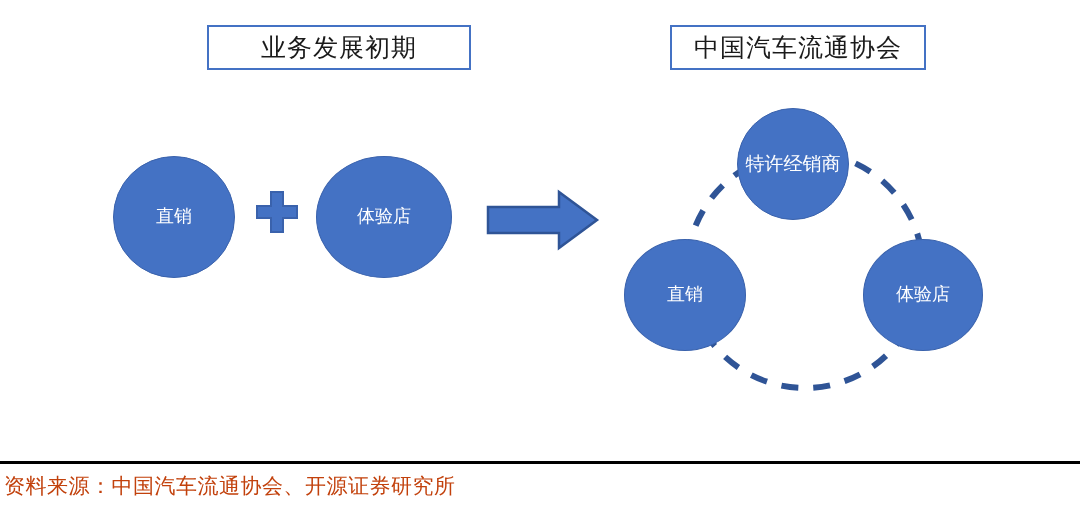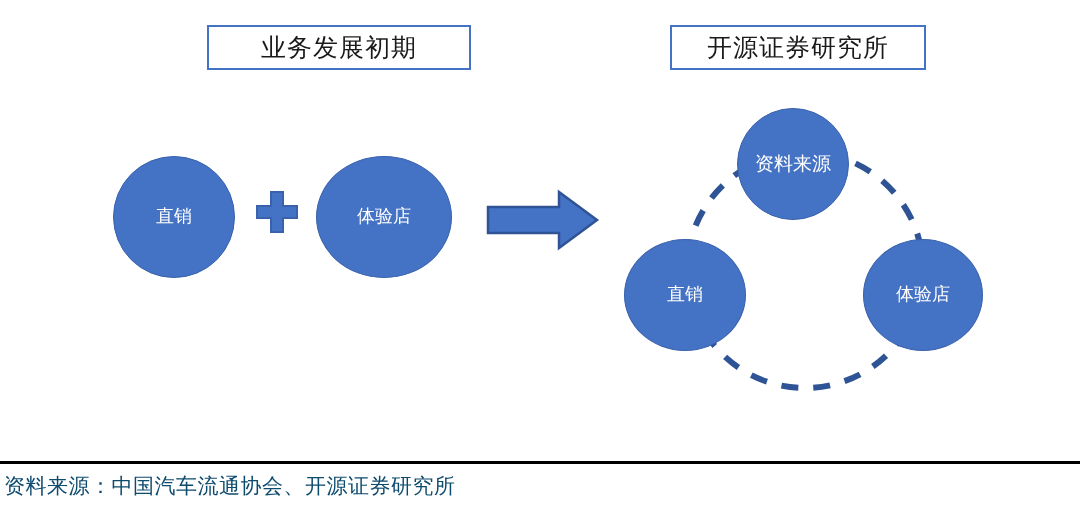--- a/index.html
+++ b/index.html
@@ -106,37 +106,37 @@
     width: 1080px;
     height: 3px;
     background: #000000;
   }
   #source-note {
     position: absolute;
     left: 4px;
     top: 472px;
     width: 1060px;
     font-size: 21px;
-    color: #0c4a6e;
+    color: #c2410c;
     letter-spacing: 0.5px;
     font-family: "Liberation Serif", "DejaVu Serif", serif;
     white-space: nowrap;
   }
 </style>
 </head>
 <body>
 
 <div class="stage">
 
   <div class="title-box" id="title-left">
     <span>业务发展初期</span>
   </div>
 
   <div class="title-box" id="title-right">
-    <span>开源证券研究所</span>
+    <span>中国汽车流通协会</span>
   </div>
 
   <div class="node-circle" id="circle-direct-sales-early">
     <span class="circle-text">直销</span>
   </div>
 
   <div id="plus-sign">
     <svg width="46" height="46" viewBox="0 0 46 46" aria-hidden="true">
       <path d="M17 3 H29 V17 H43 V29 H29 V43 H17 V29 H3 V17 H17 Z" fill="#4472C4" stroke="#3A62AC" stroke-width="2" stroke-linejoin="miter"></path>
     </svg>
@@ -152,21 +152,21 @@
     </svg>
   </div>
 
   <div id="dashed-ring">
     <svg width="270" height="270" viewBox="0 0 270 270" aria-hidden="true">
       <circle cx="135" cy="135" r="118" fill="none" stroke="#2F5496" stroke-width="6" stroke-dasharray="17 15" stroke-linecap="butt"></circle>
     </svg>
   </div>
 
   <div class="node-circle" id="circle-franchise-late">
-    <span class="circle-text">资料来源</span>
+    <span class="circle-text">特许经销商</span>
   </div>
 
   <div class="node-circle" id="circle-direct-sales-late">
     <span class="circle-text">直销</span>
   </div>
 
   <div class="node-circle" id="circle-experience-late">
     <span class="circle-text">体验店</span>
   </div>
 

